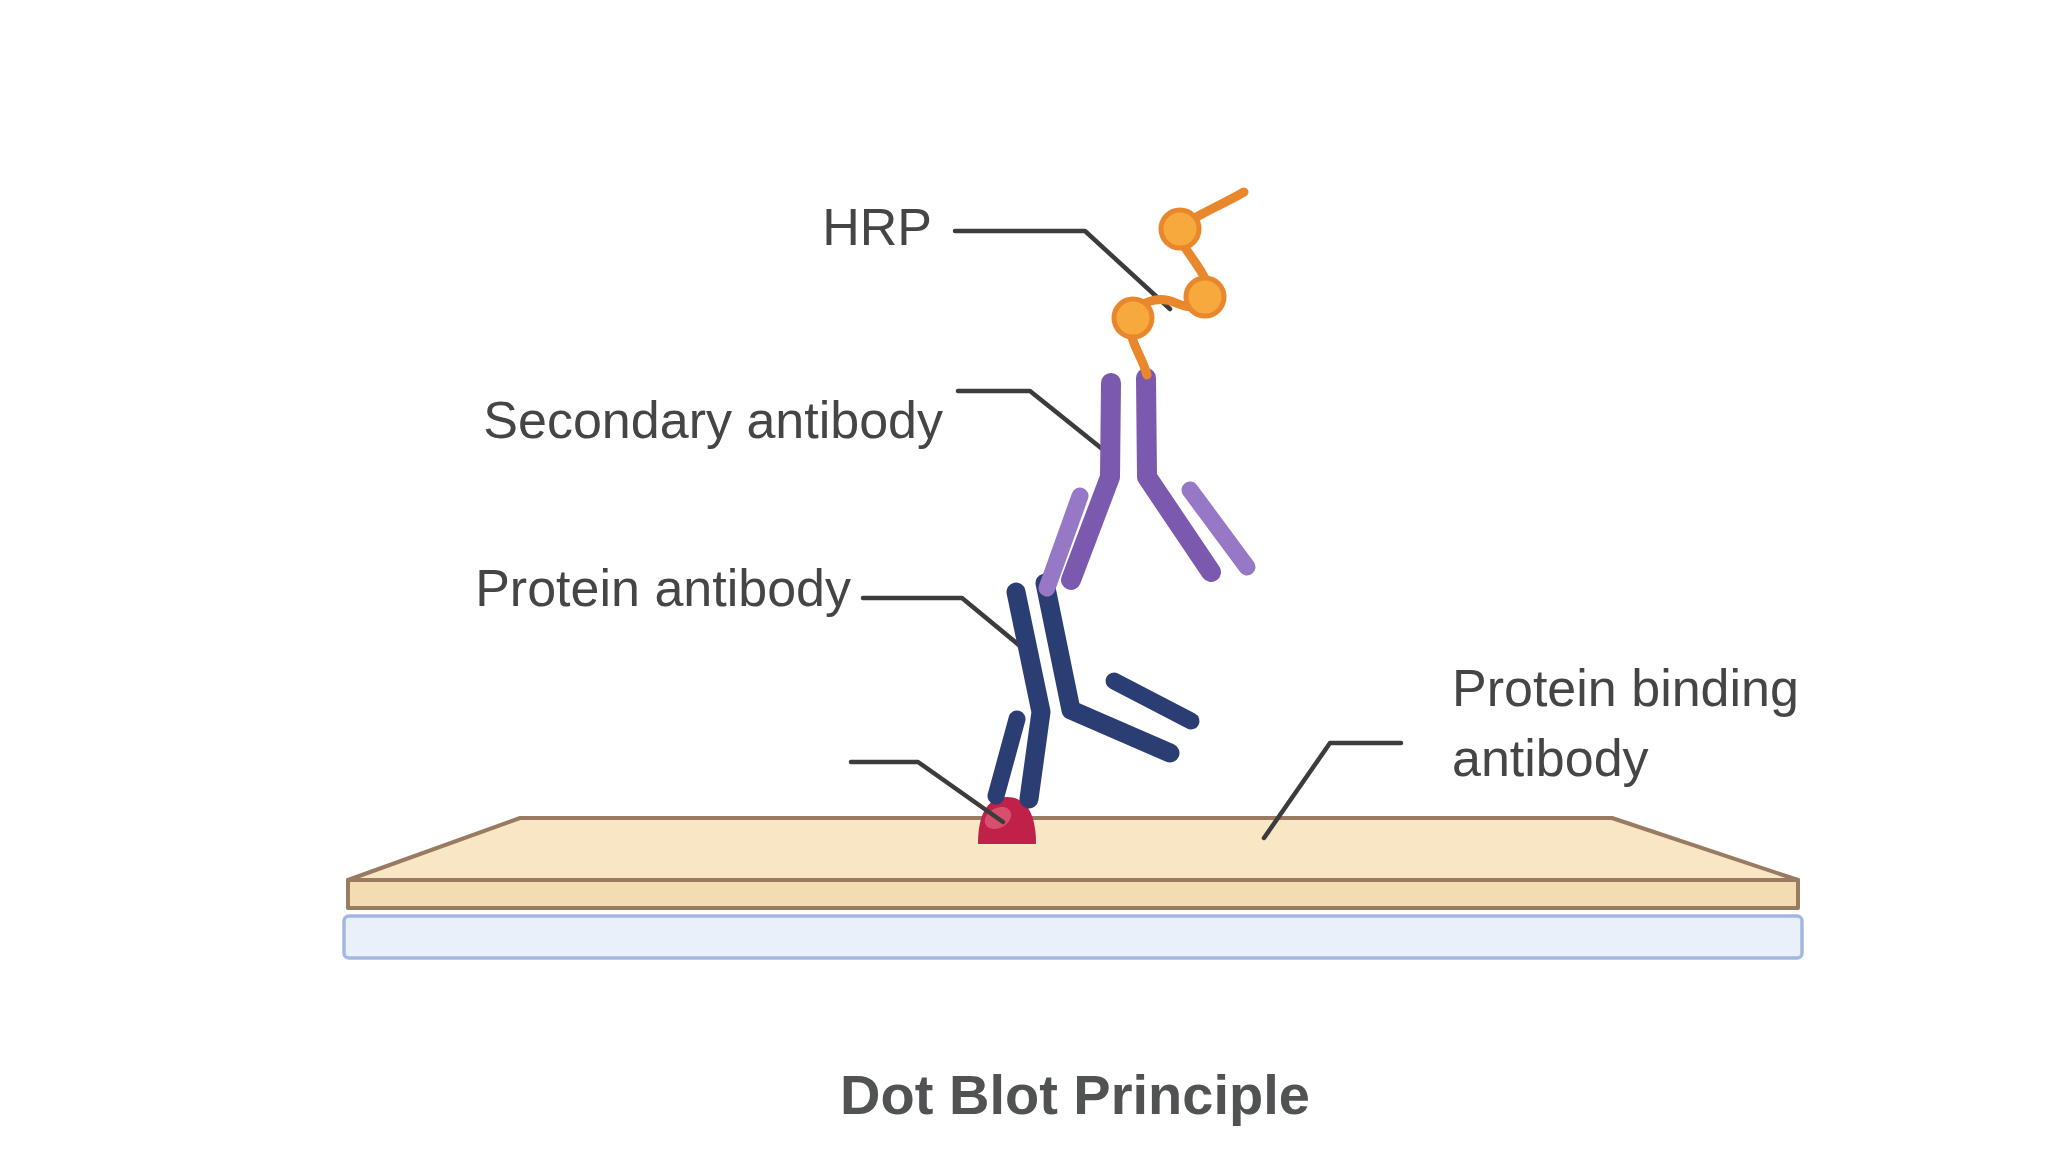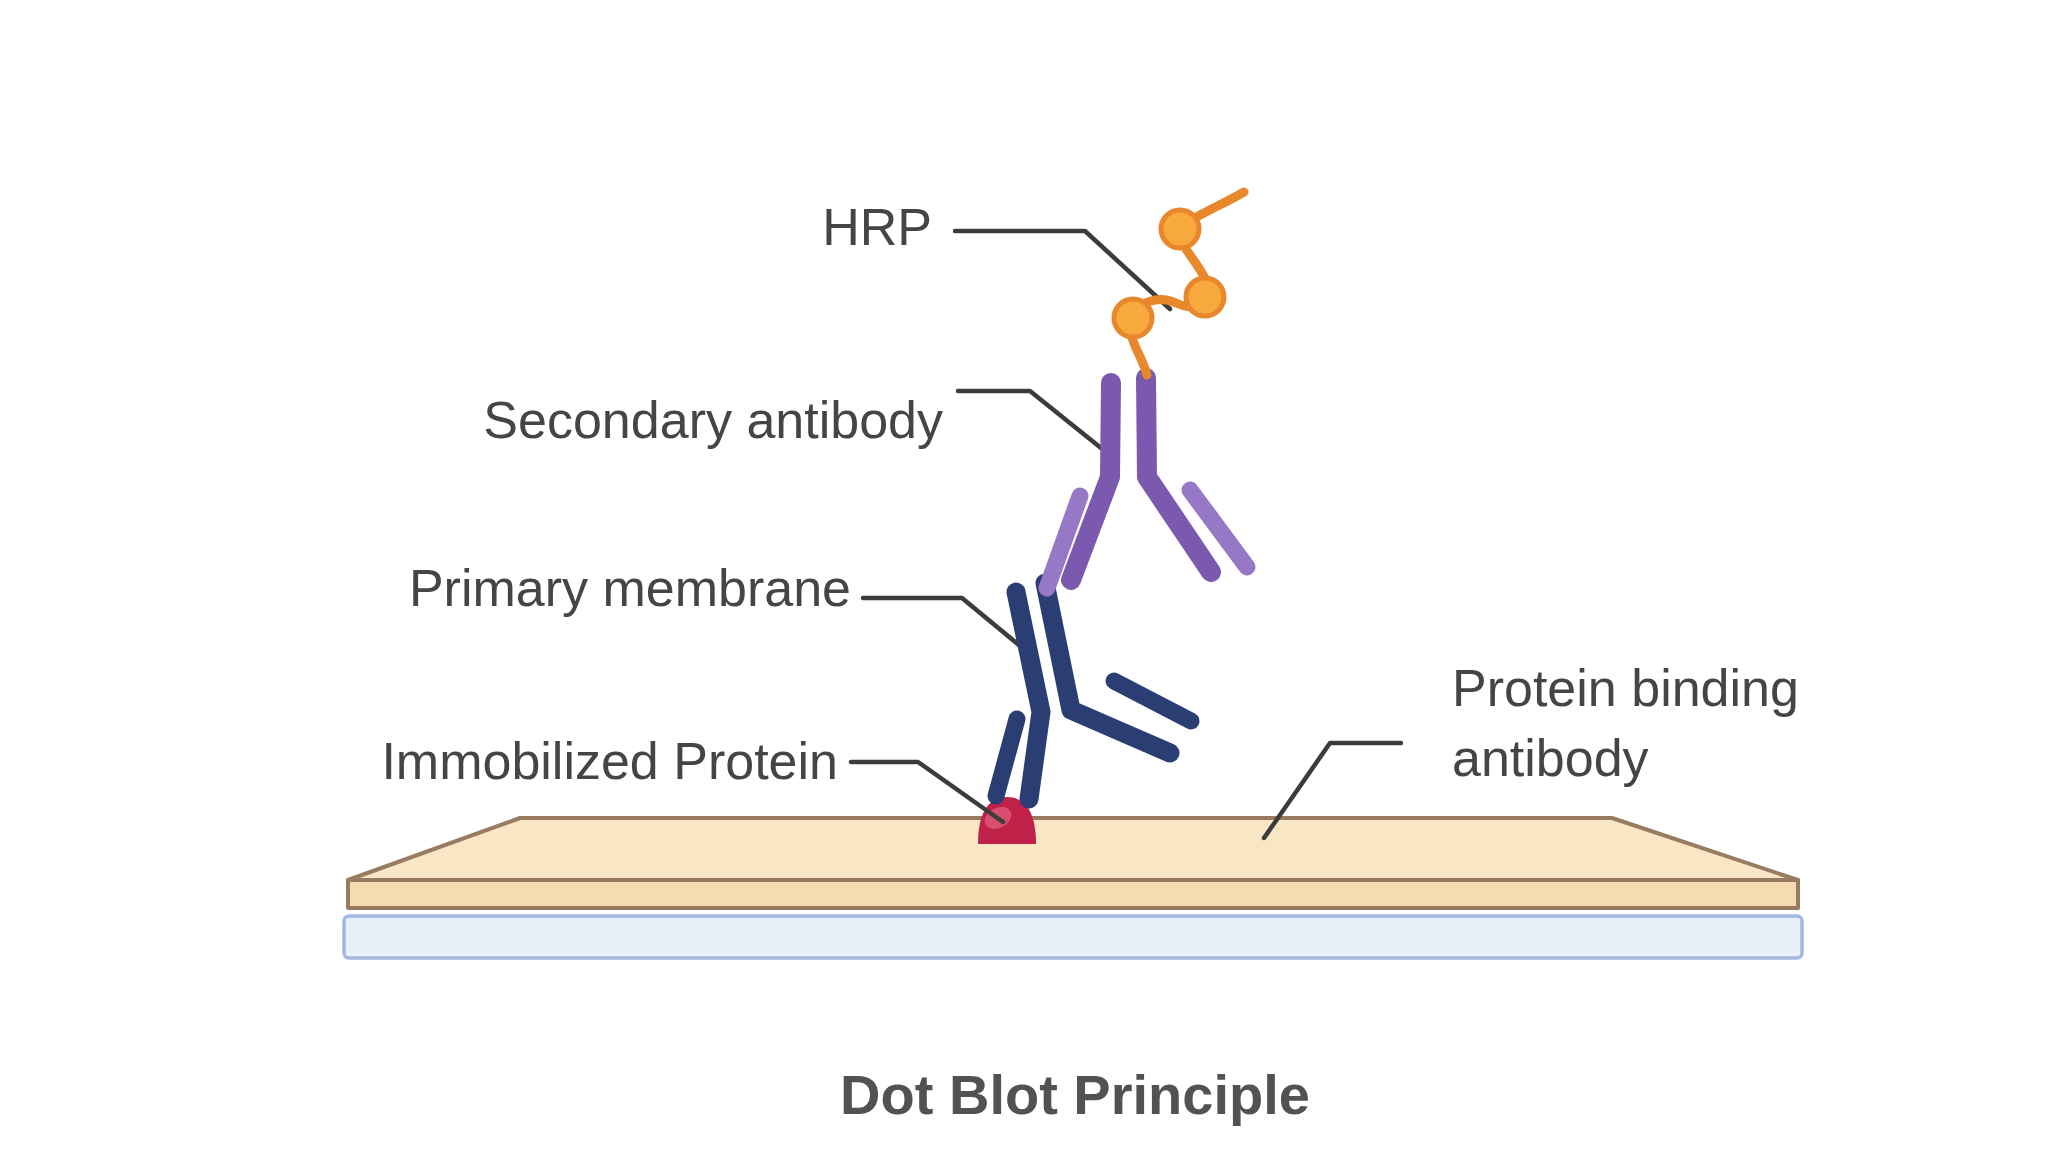--- a/index.html
+++ b/index.html
@@ -100,23 +100,22 @@
       <circle class="bead" cx="1133" cy="318" r="19"></circle>
       <circle class="bead" cx="1205" cy="297" r="19"></circle>
       <circle class="bead" cx="1180" cy="229" r="19"></circle>
     </g>
   </svg>
 
   <div class="label" style="right:1116px; top:228px;">HRP</div>
 
   <div class="label" style="right:1105px; top:392px;margin-top:29px;">Secondary antibody</div>
 
-  <div class="label" style="right:1197px; top:589px;">Primary membrane</div>
+  <div class="label" style="right:1197px; top:589px;">Protein antibody</div>
 
-  <div class="label" style="right:1210px; top:762px;">Immobilized Protein</div>
 
   <div class="label-block" style="left:1452px; top:653px;">
     <span>Protein binding</span>
     <span>antibody</span>
   </div>
 
   <div class="title" style="left:1075px; top:1094px;">Dot Blot Principle</div>
 
 </div>
 

